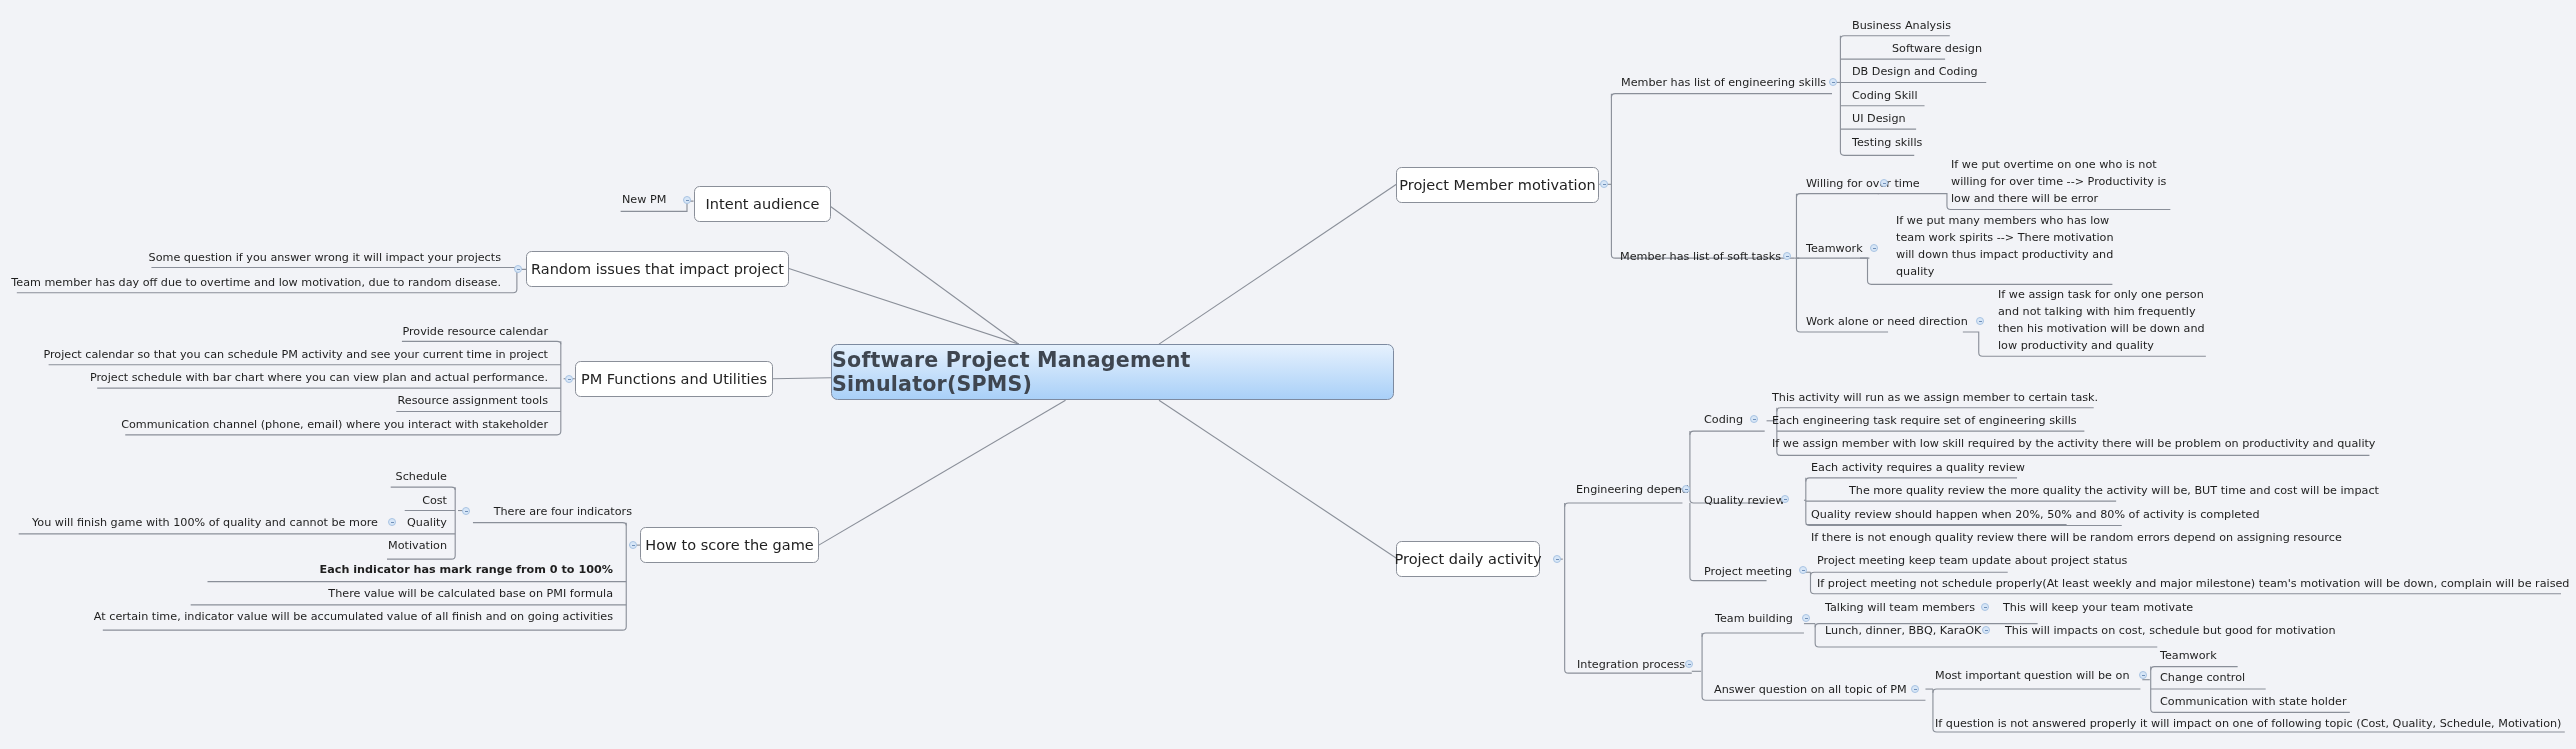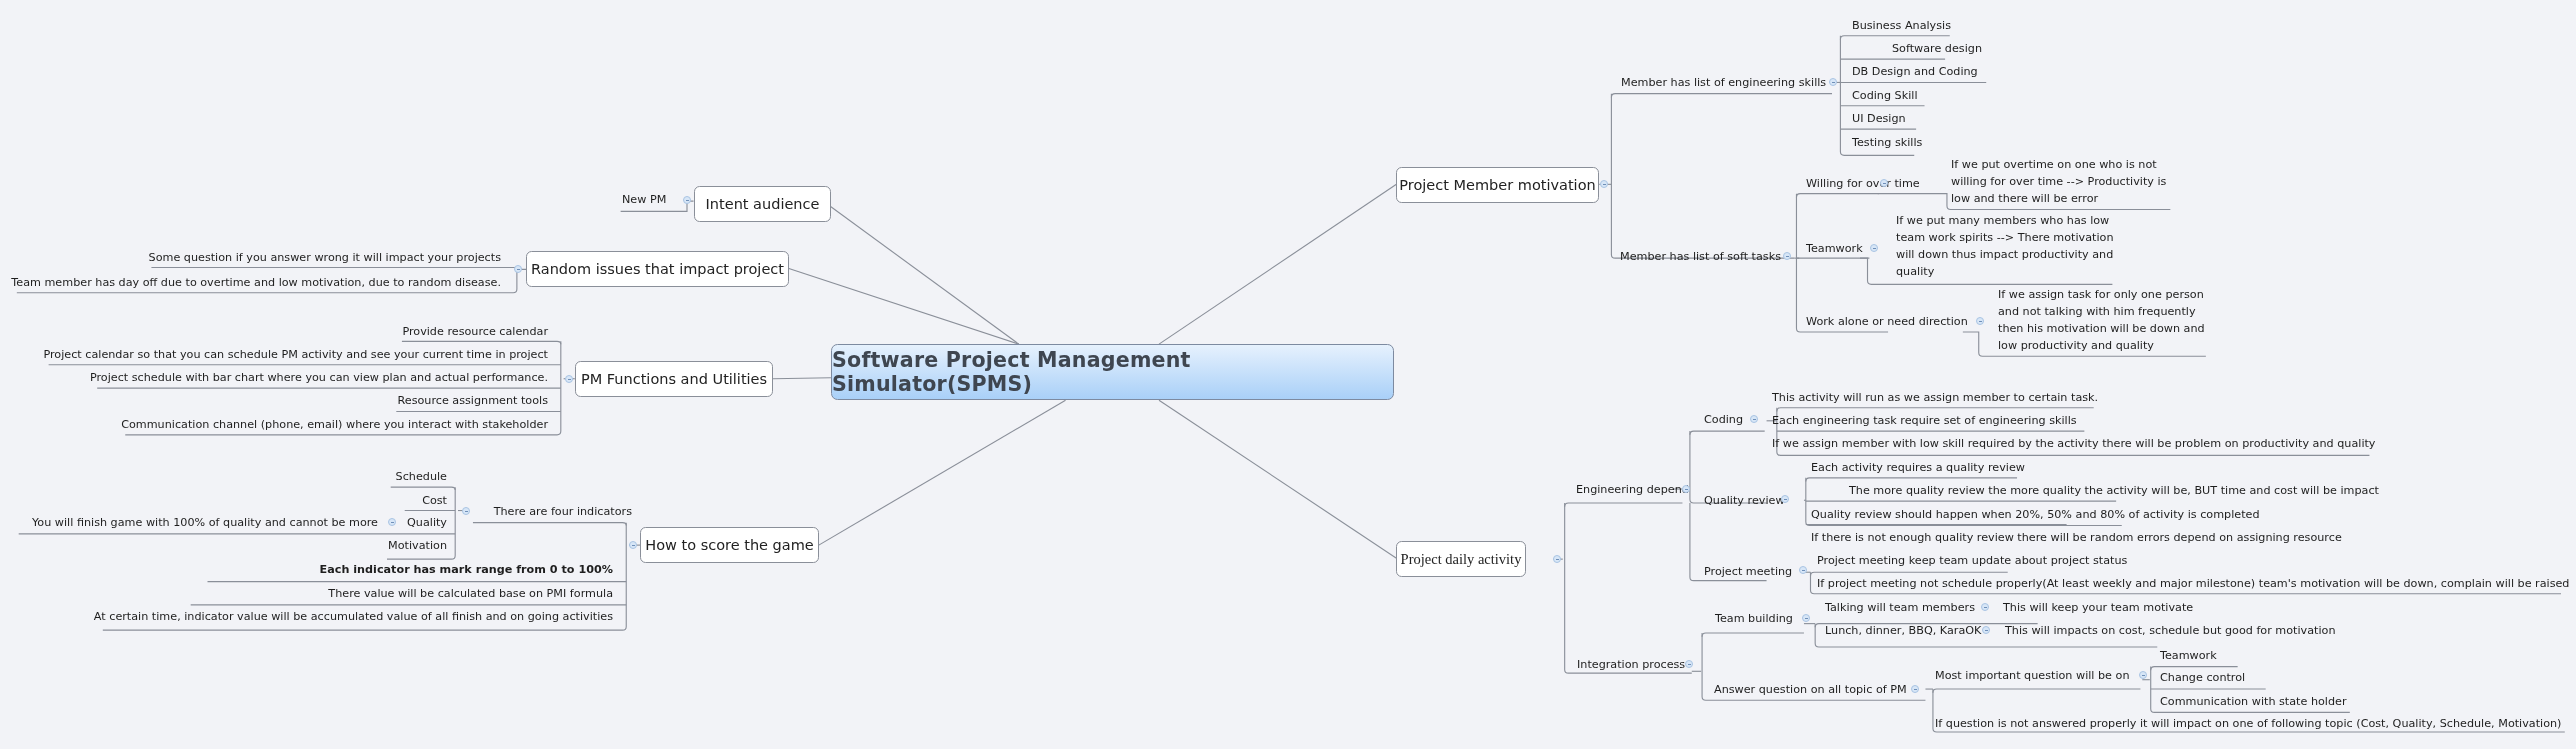--- a/index.html
+++ b/index.html
@@ -187,21 +187,21 @@
 <div class="t wrap" style="left:1951px;top:156px;width:224px;">If we put overtime on one who is not willing for over time --&gt; Productivity is low and there will be error</div>
 
 <div class="t" style="left:1806px;top:242px;">Teamwork</div>
 <span class="ci" style="left:1870px;top:244px;"></span>
 <div class="t wrap" style="left:1896px;top:212px;width:220px;">If we put many members who has low team work spirits --&gt; There motivation will down thus impact productivity and quality</div>
 
 <div class="t" style="left:1806px;top:315px;">Work alone or need direction</div>
 <span class="ci" style="left:1976px;top:317px;"></span>
 <div class="t wrap" style="left:1998px;top:286px;width:220px;">If we assign task for only one person and not talking with him frequently then his motivation will be down and low productivity and quality</div>
 
-<div class="main" style="left:1396px;top:541px;width:130px;font-family:Liberation Serif, serif;">Project daily activity</div>
+<div class="main" style="left:1396px;top:541px;width:144px;">Project daily activity</div>
 <span class="ci" style="left:1553px;top:555px;"></span>
 
 <div class="t" style="left:1576px;top:483px;">Engineering depend</div>
 <span class="ci" style="left:1682px;top:485px;"></span>
 
 <div class="t" style="left:1704px;top:413px;">Coding</div>
 <span class="ci" style="left:1750px;top:415px;"></span>
 <div class="t" style="left:1772px;top:391px;">This activity will run as we assign member to certain task.</div>
 <div class="t" style="left:1772px;top:414px;">Each engineering task require set of engineering skills</div>
 <div class="t" style="left:1772px;top:437px;">If we assign member with low skill required by the activity there will be problem on productivity and quality</div>

